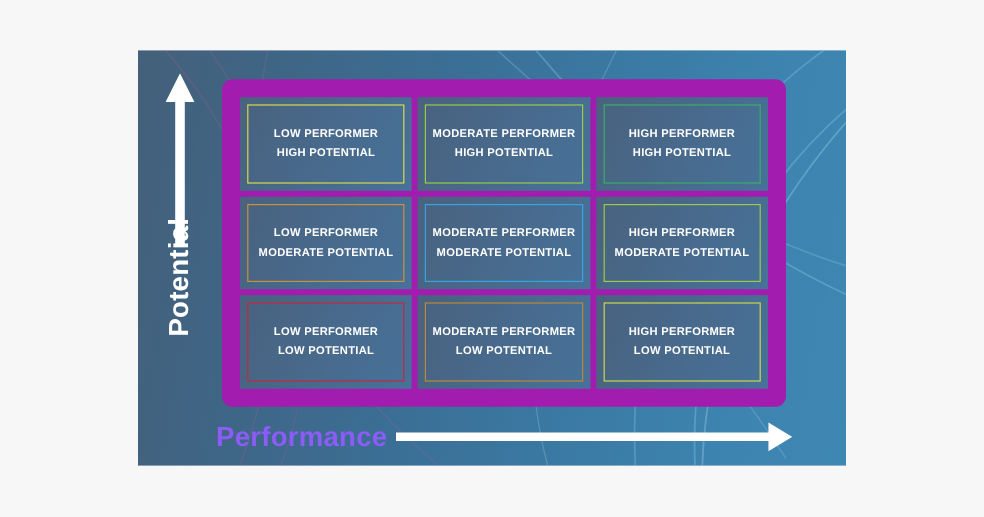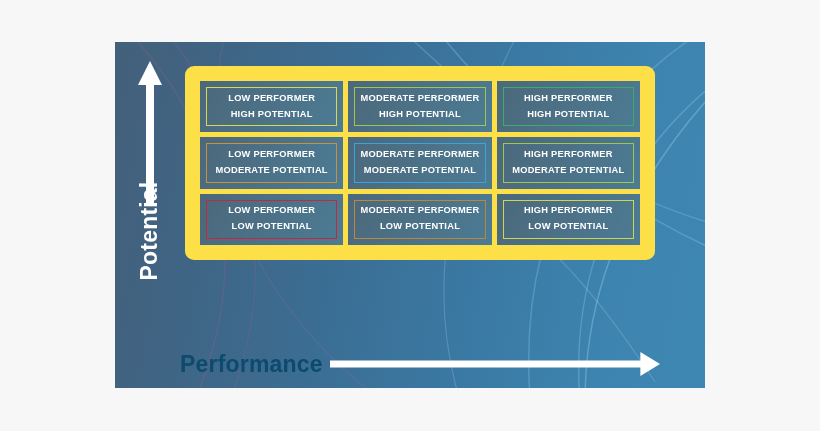--- a/index.html
+++ b/index.html
@@ -83,40 +83,40 @@
   #axis-x {
     position: absolute;
     left: 180px;
     top: 342px;
     width: 480px;
     height: 44px;
     display: flex;
     align-items: center;
   }
   #axis-x-label {
-    color: #0c4a6e;
+    color: #8b5cf6;
     font-size: 23px;
     font-weight: bold;
     white-space: nowrap;
     letter-spacing: 0.2px;
     margin-right: 7px;
   }
   #axis-x-arrow {
     flex: 1 1 auto;
     height: 26px;
   }
 
   
   #grid-frame {
     position: absolute;
     left: 185px;
     top: 66px;
     width: 470px;
-    height: 194px;
-    background: #fde047;
+    height: 273px;
+    background: #a21caf;
     border-radius: 9px;
     padding: 15px;
     box-sizing: border-box;
   }
   #grid {
     width: 100%;
     height: 100%;
     display: grid;
     grid-template-columns: repeat(3, 1fr);
     grid-template-rows: repeat(3, 1fr);

